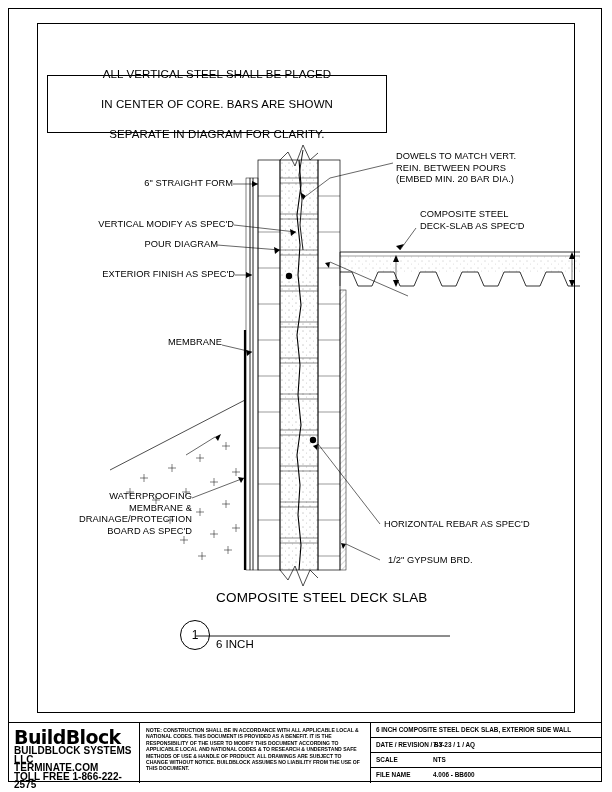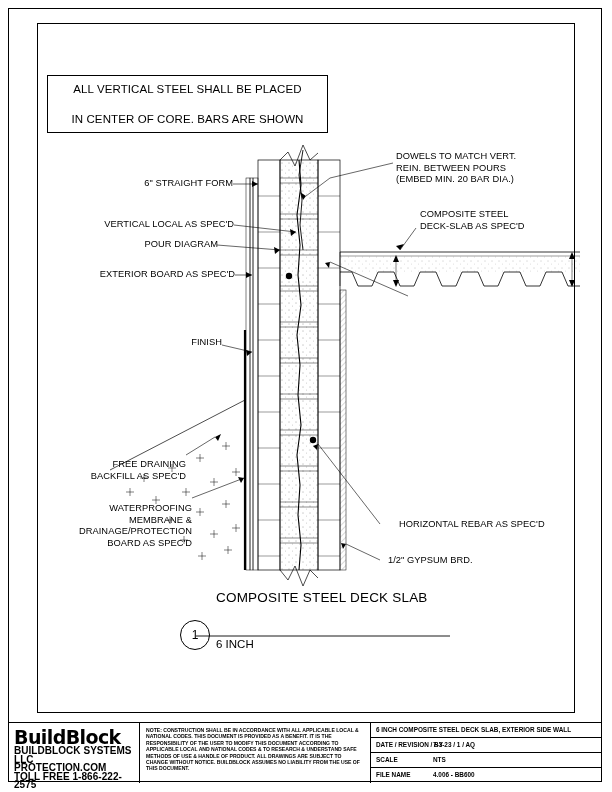--- a/index.html
+++ b/index.html
@@ -32,21 +32,21 @@
     left: 37px; top: 23px;
     width: 538px; height: 690px;
     border: 1px solid #000;
     box-sizing: border-box;
   }
 
   
   .note-box {
     position: absolute;
     left: 47px; top: 75px;
-    width: 281px; height: 58px;
+    width: 340px; height: 58px;
     border: 1px solid #000;
     box-sizing: border-box;
     display: flex;
     flex-direction: column;
     align-items: center;
     justify-content: center;
     font-size: 11.5px;
     line-height: 15px;
     letter-spacing: 0.1px;
     gap: 15px;
@@ -165,20 +165,21 @@
 <body>
 
 <div class="sheet">
 
   <div class="outer-border"></div>
   <div class="drawing-border"></div>
 
   <div class="note-box">
     <div>ALL VERTICAL STEEL SHALL BE PLACED</div>
     <div>IN CENTER OF CORE. BARS ARE SHOWN</div>
+    <div>SEPARATE IN DIAGRAM FOR CLARITY.</div>
   </div>
 
   <svg class="overlay" viewBox="0 0 612 792">
     <defs>
       <pattern id="hatchDiag" width="5" height="5" patternUnits="userSpaceOnUse" patternTransform="rotate(45)">
         <line x1="0" y1="0" x2="0" y2="5" stroke="#000" stroke-width="0.35"></line>
       </pattern>
       <pattern id="concFill" width="7" height="7" patternUnits="userSpaceOnUse">
         <circle cx="2" cy="2" r="0.45" fill="#000"></circle>
         <circle cx="5.5" cy="5" r="0.35" fill="#000"></circle>
@@ -366,45 +367,43 @@
 
     <line x1="196" y1="636" x2="450" y2="636" stroke="#000" stroke-width="0.9"></line>
   </svg>
 
   <div class="lbl" style="left:396px; top:151px;">DOWELS TO MATCH VERT.
 REIN. BETWEEN POURS
 (EMBED MIN. 20 BAR DIA.)</div>
   <div class="lbl right" style="left:108px; top:178px; width:125px;">6" STRAIGHT FORM</div>
   <div class="lbl" style="left:420px; top:209px;">COMPOSITE STEEL
 DECK-SLAB AS SPEC'D</div>
-  <div class="lbl right" style="left:58px; top:219px; width:176px;">VERTICAL LOCAL AS SPEC'D</div>
+  <div class="lbl right" style="left:58px; top:219px; width:176px;">VERTICAL MODIFY AS SPEC'D</div>
   <div class="lbl right" style="left:108px; top:239px; width:110px;">POUR DIAGRAM</div>
-  <div class="lbl right" style="left:62px; top:269px; width:173px;">EXTERIOR BOARD AS SPEC'D</div>
-  <div class="lbl right" style="left:140px; top:337px; width:82px;">FINISH</div>
-  <div class="lbl right" style="left:56px; top:459px; width:130px;">FREE DRAINING
-BACKFILL AS SPEC'D</div>
-  <div class="lbl right" style="left:56px; top:491px; width:136px;margin-top:12px;">WATERPROOFING
+  <div class="lbl right" style="left:62px; top:269px; width:173px;">EXTERIOR FINISH AS SPEC'D</div>
+  <div class="lbl right" style="left:140px; top:337px; width:82px;">MEMBRANE</div>
+  <div class="lbl right" style="left:56px; top:491px; width:136px;">WATERPROOFING
 MEMBRANE &amp;
 DRAINAGE/PROTECTION
 BOARD AS SPEC'D</div>
-  <div class="lbl" style="left:384px; top:519px;margin-left:15px;">HORIZONTAL REBAR AS SPEC'D</div>
+  <div class="lbl" style="left:384px; top:519px;">HORIZONTAL REBAR AS SPEC'D</div>
   <div class="lbl" style="left:388px; top:555px;">1/2" GYPSUM BRD.</div>
 
   <div class="detail-circle">
     <span>1</span>
   </div>
   <div class="detail-title">COMPOSITE STEEL DECK SLAB</div>
   <div class="detail-sub">6 INCH</div>
 
   <div class="titleblock">
 
     <div class="tb-logo">
       <div class="brand">BuildBlock</div>
       <div class="sub">BUILDBLOCK SYSTEMS LLC</div>
-      <div class="sub">PROTECTION.COM</div>
+      <div class="sub">TERMINATE.COM</div>
       <div class="sub">TOLL FREE 1-866-222-2575</div>
     </div>
 
     <div class="tb-note">NOTE: CONSTRUCTION SHALL BE IN ACCORDANCE WITH ALL APPLICABLE LOCAL &amp; NATIONAL CODES. THIS DOCUMENT IS PROVIDED AS A BENEFIT. IT IS THE RESPONSIBILITY OF THE USER TO MODIFY THIS DOCUMENT ACCORDING TO APPLICABLE LOCAL AND NATIONAL CODES &amp; TO RESEARCH &amp; UNDERSTAND SAFE METHODS OF USE &amp; HANDLE OF PRODUCT. ALL DRAWINGS ARE SUBJECT TO CHANGE WITHOUT NOTICE. BUILDBLOCK ASSUMES NO LIABILITY FROM THE USE OF THIS DOCUMENT.</div>
 
     <div class="tb-right">
       <div class="tb-row">
         <span class="tb-desc">6 INCH COMPOSITE STEEL DECK SLAB, EXTERIOR SIDE WALL</span>
       </div>
       <div class="tb-row">

